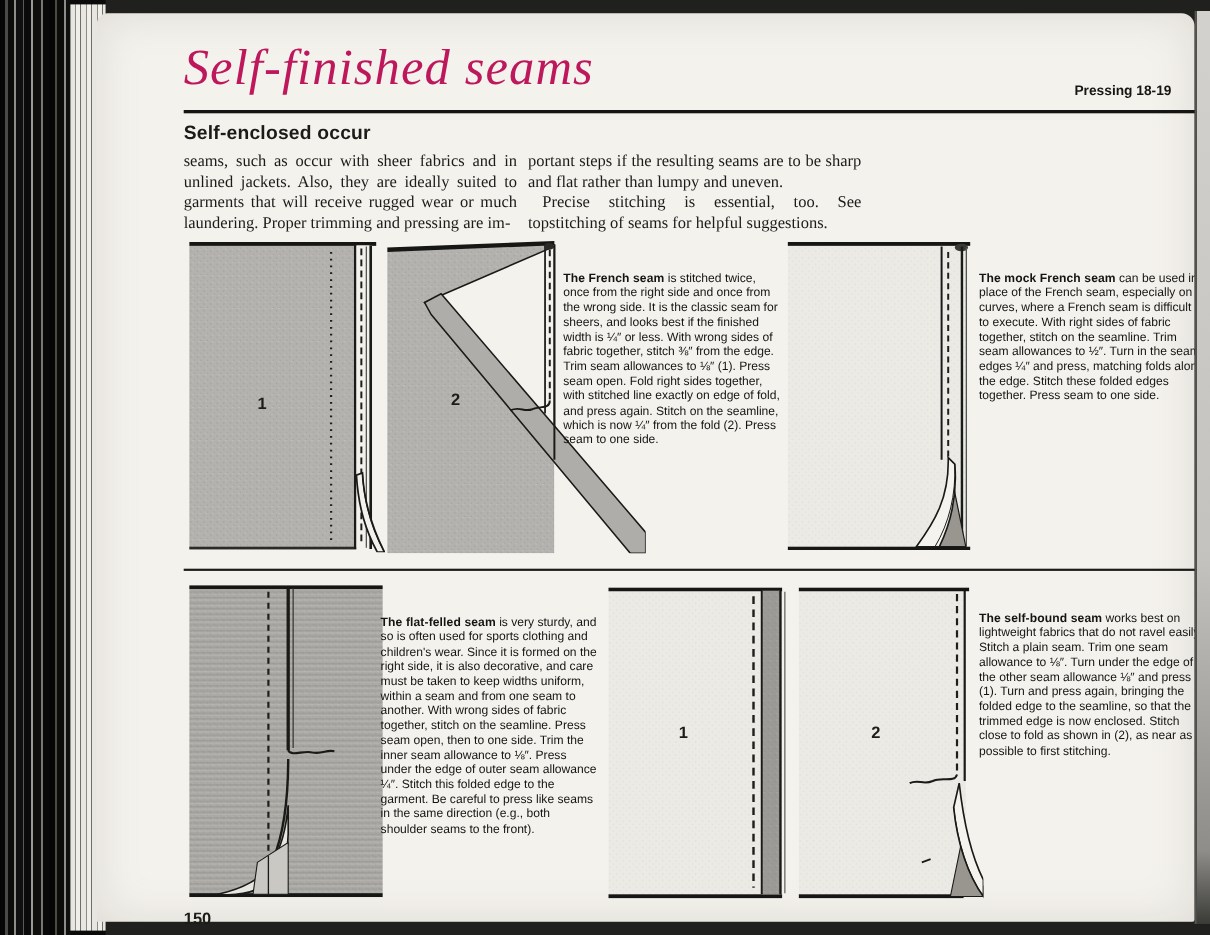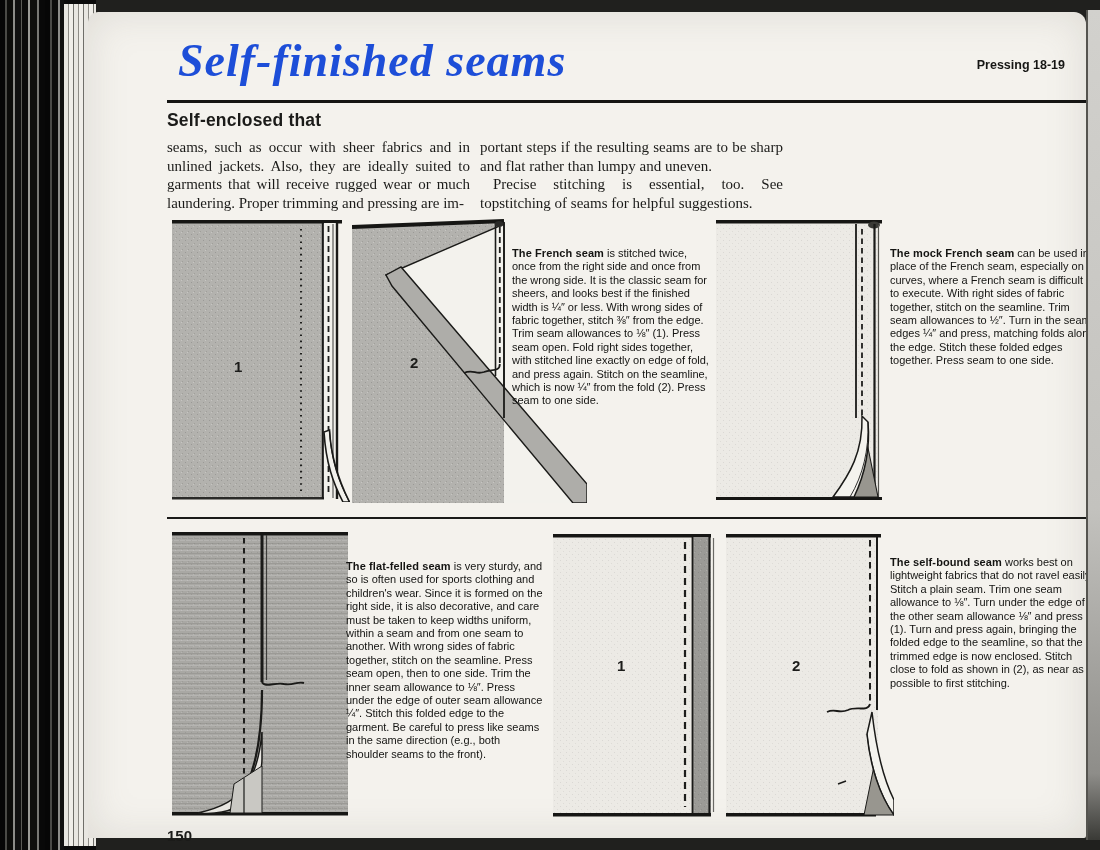--- a/index.html
+++ b/index.html
@@ -33,24 +33,24 @@
   .fore-edge {
     position:absolute; right:0; top:10px; bottom:10px; width:14px;
     background:linear-gradient(180deg,#d2d1cd 0%,#c3c2be 60%,#8e8d89 92%,#3a3a36 100%);
     border-left:2px solid #55544f;
   }
   .content { position:relative; padding:26px 0 0 79px; width:1007px; }
 
   
   .header-row { position:relative; height:54px; }
   .page-title {
-    font-family:"Liberation Serif", serif; font-style:italic; font-weight:700;
-    font-size:46px; letter-spacing:1px; color:#1d4ed8; line-height:1;margin-left:11px;
-  }
-  .page-ref { position:absolute; right:30px; top:20px; font-size:12.5px; font-weight:bold; color:#161614; }
+    font-family:"Liberation Serif", serif; font-style:italic; font-weight:400;
+    font-size:46px; letter-spacing:1px; color:#be185d; line-height:1;
+  }
+  .page-ref { position:absolute; right:30px; top:37px; font-size:12.5px; font-weight:bold; color:#161614; }
   .header-rule { width:928px; height:3px; background:#151513; margin-top:8px; }
 
   .section-heading { font-size:17.5px; font-weight:bold; margin-top:7px; letter-spacing:.2px; }
 
   
   .intro { display:flex; gap:10px; width:928px; margin-top:7px;
     font-family:"Liberation Serif", serif; font-size:15px; line-height:18.5px; }
   .intro .col { width:303px; text-align:justify; }
   .intro p.indent { text-indent:13px; }
 
@@ -77,21 +77,21 @@
 
   <div class="page">
     <div class="content">
 
       <div class="header-row">
         <div class="page-title">Self-finished seams</div>
         <div class="page-ref">Pressing 18-19</div>
       </div>
       <div class="header-rule"></div>
 
-      <div class="section-heading">Self-enclosed that</div>
+      <div class="section-heading">Self-enclosed occur</div>
 
       <div class="intro">
         <div class="col">
           <p>seams, such as occur with sheer fabrics and in unlined jackets. Also, they are ideally suited to garments that will receive rugged wear or much laundering. Proper trimming and pressing are im-</p>
         </div>
         <div class="col">
           <p>portant steps if the resulting seams are to be sharp and flat rather than lumpy and uneven.</p>
           <p class="indent">Precise stitching is essential, too. See topstitching of seams for helpful suggestions.</p>
         </div>
       </div>

